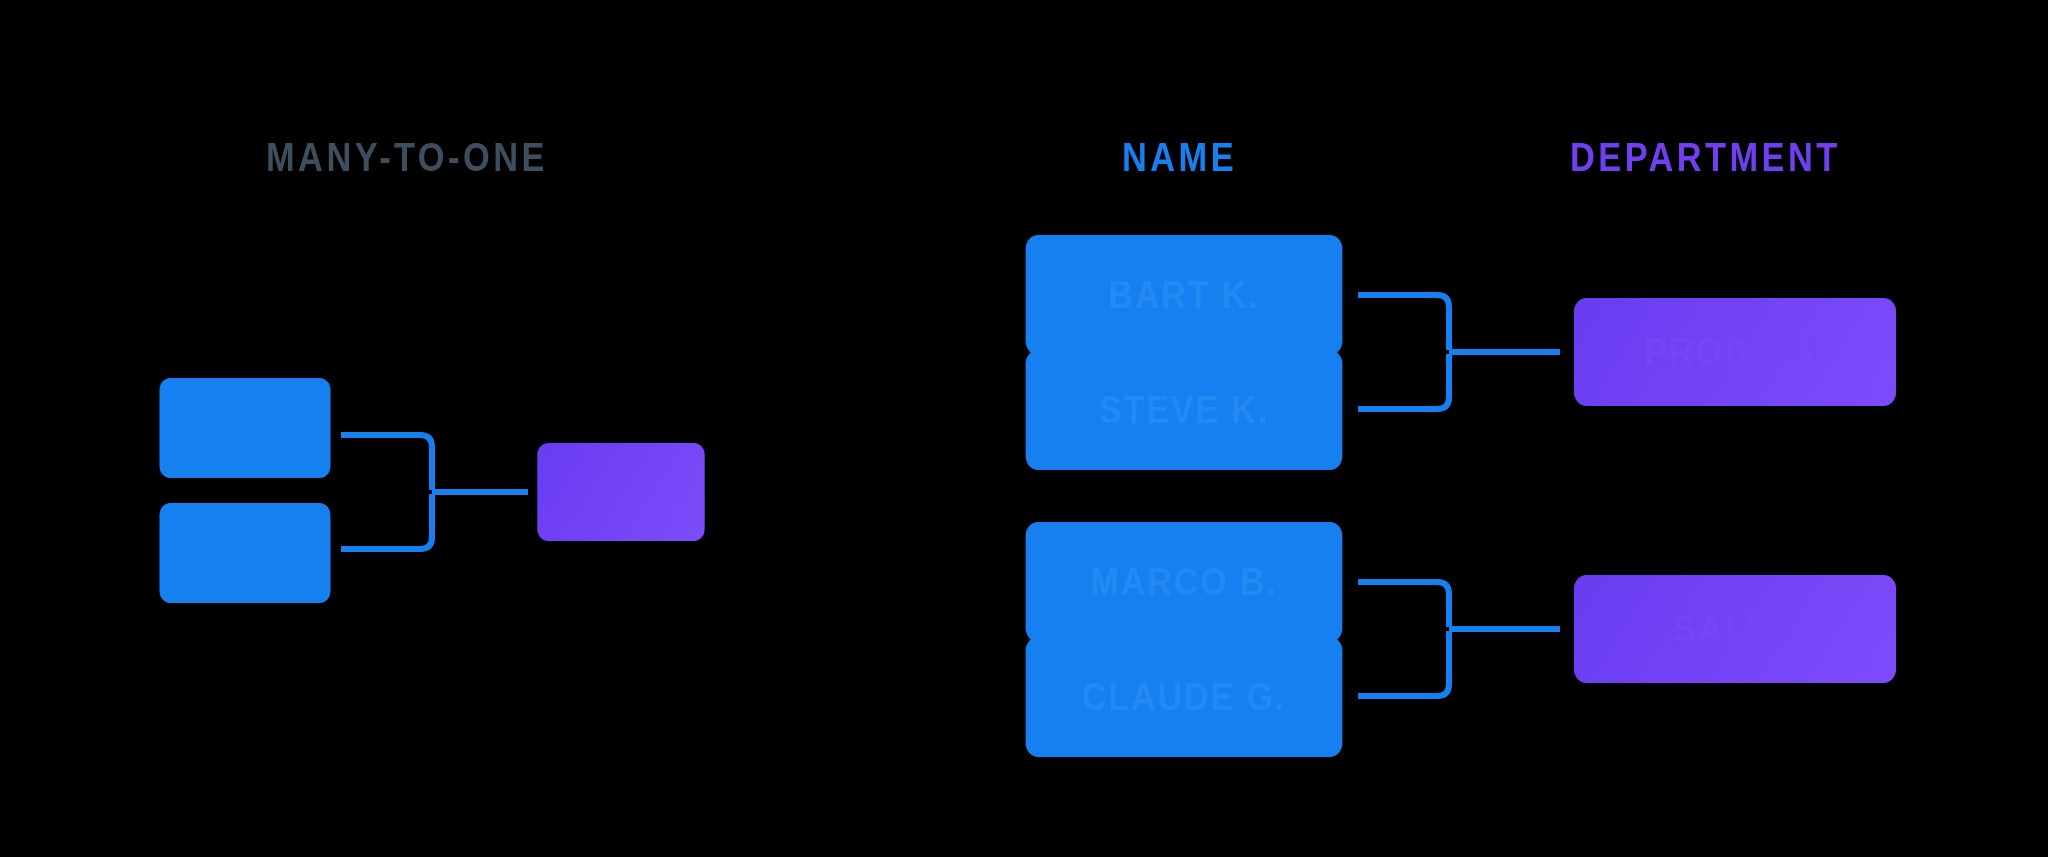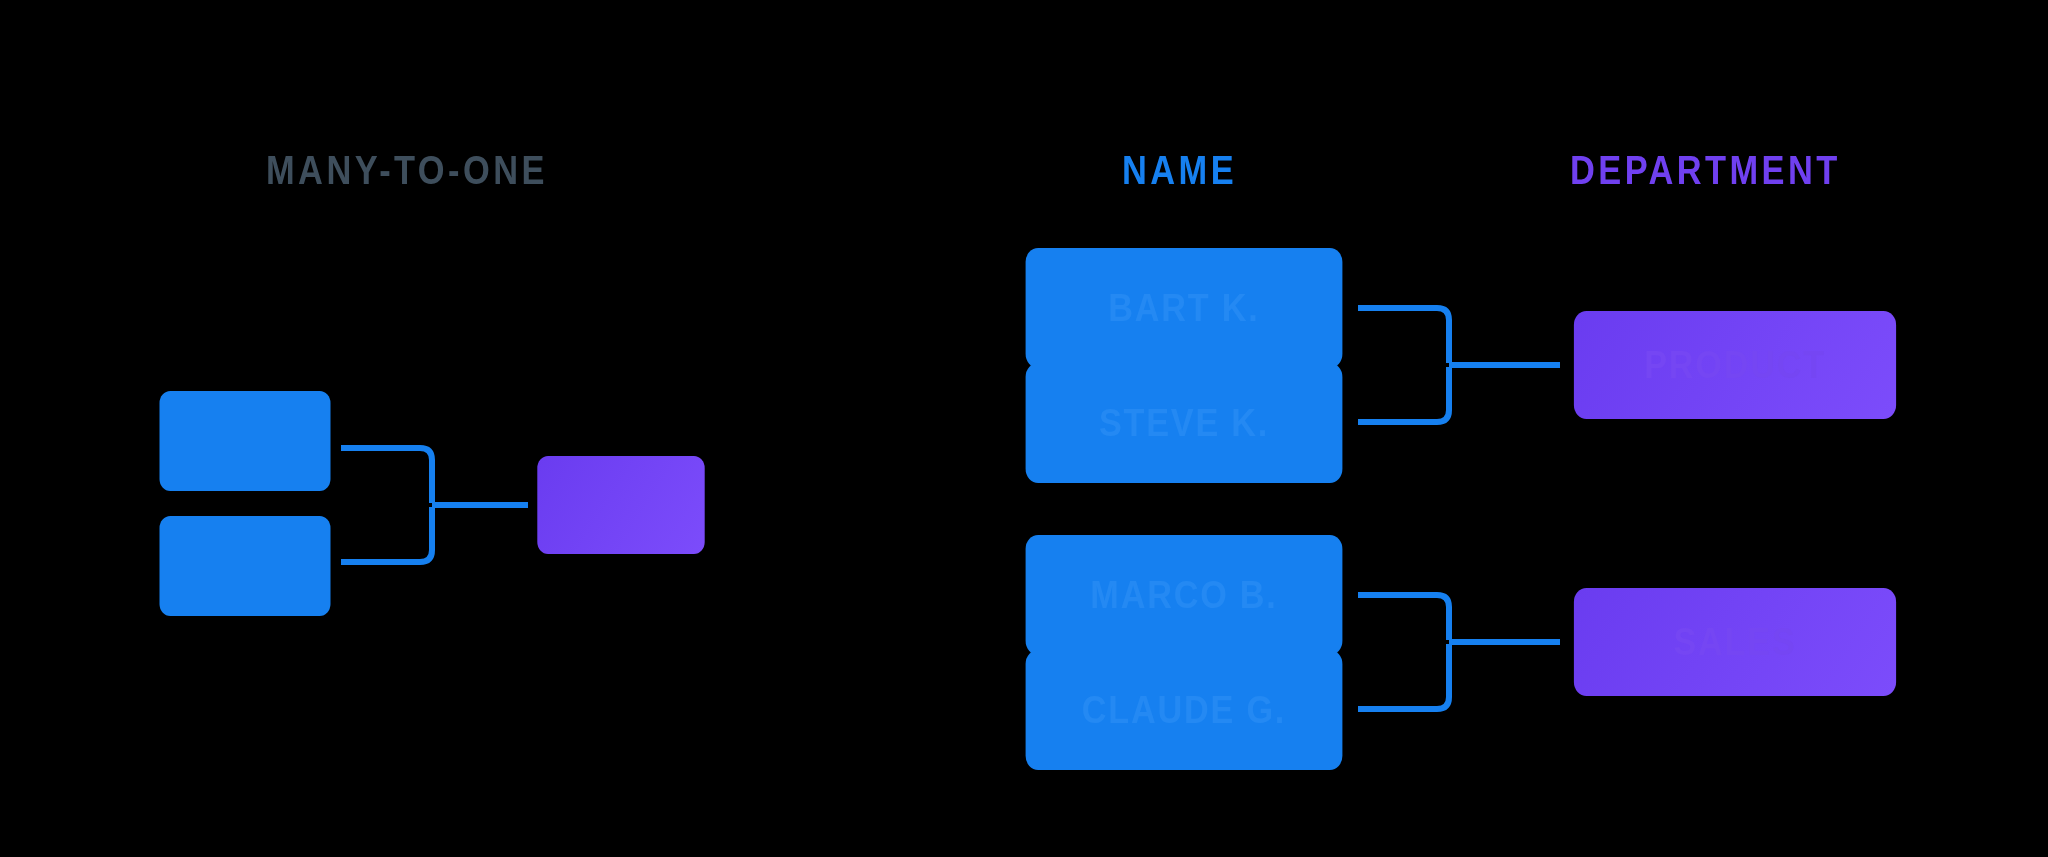--- a/index.html
+++ b/index.html
@@ -12,21 +12,21 @@
     width: 2048px;
     height: 857px;
     position: relative;
     overflow: hidden;
     font-family: "Liberation Sans", sans-serif;
   }
 
   #stage {
     position: absolute;
     left: 0;
-    top: 16px;
+    top: 3px;
     width: 2048px;
     height: 629px;
   }
 
   
   .heading {
     position: absolute;
     font-family: "Liberation Sans", sans-serif;
     font-weight: 700;
     font-size: 40px;

